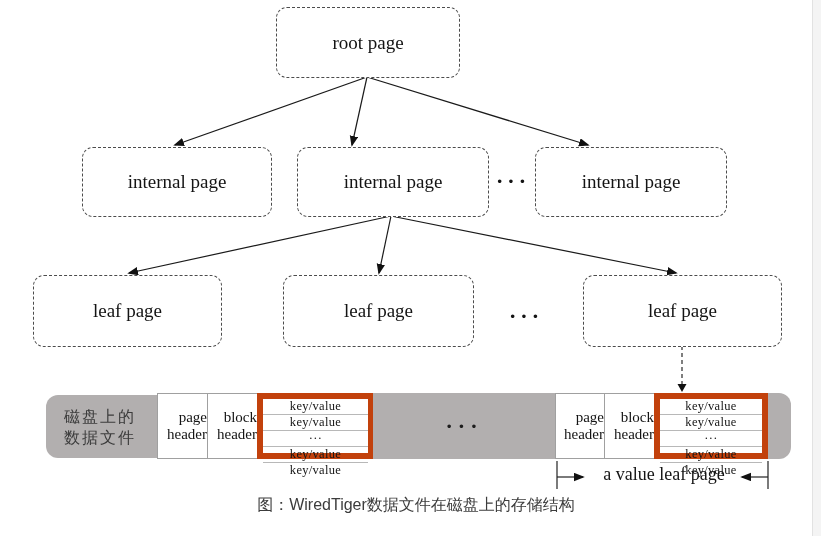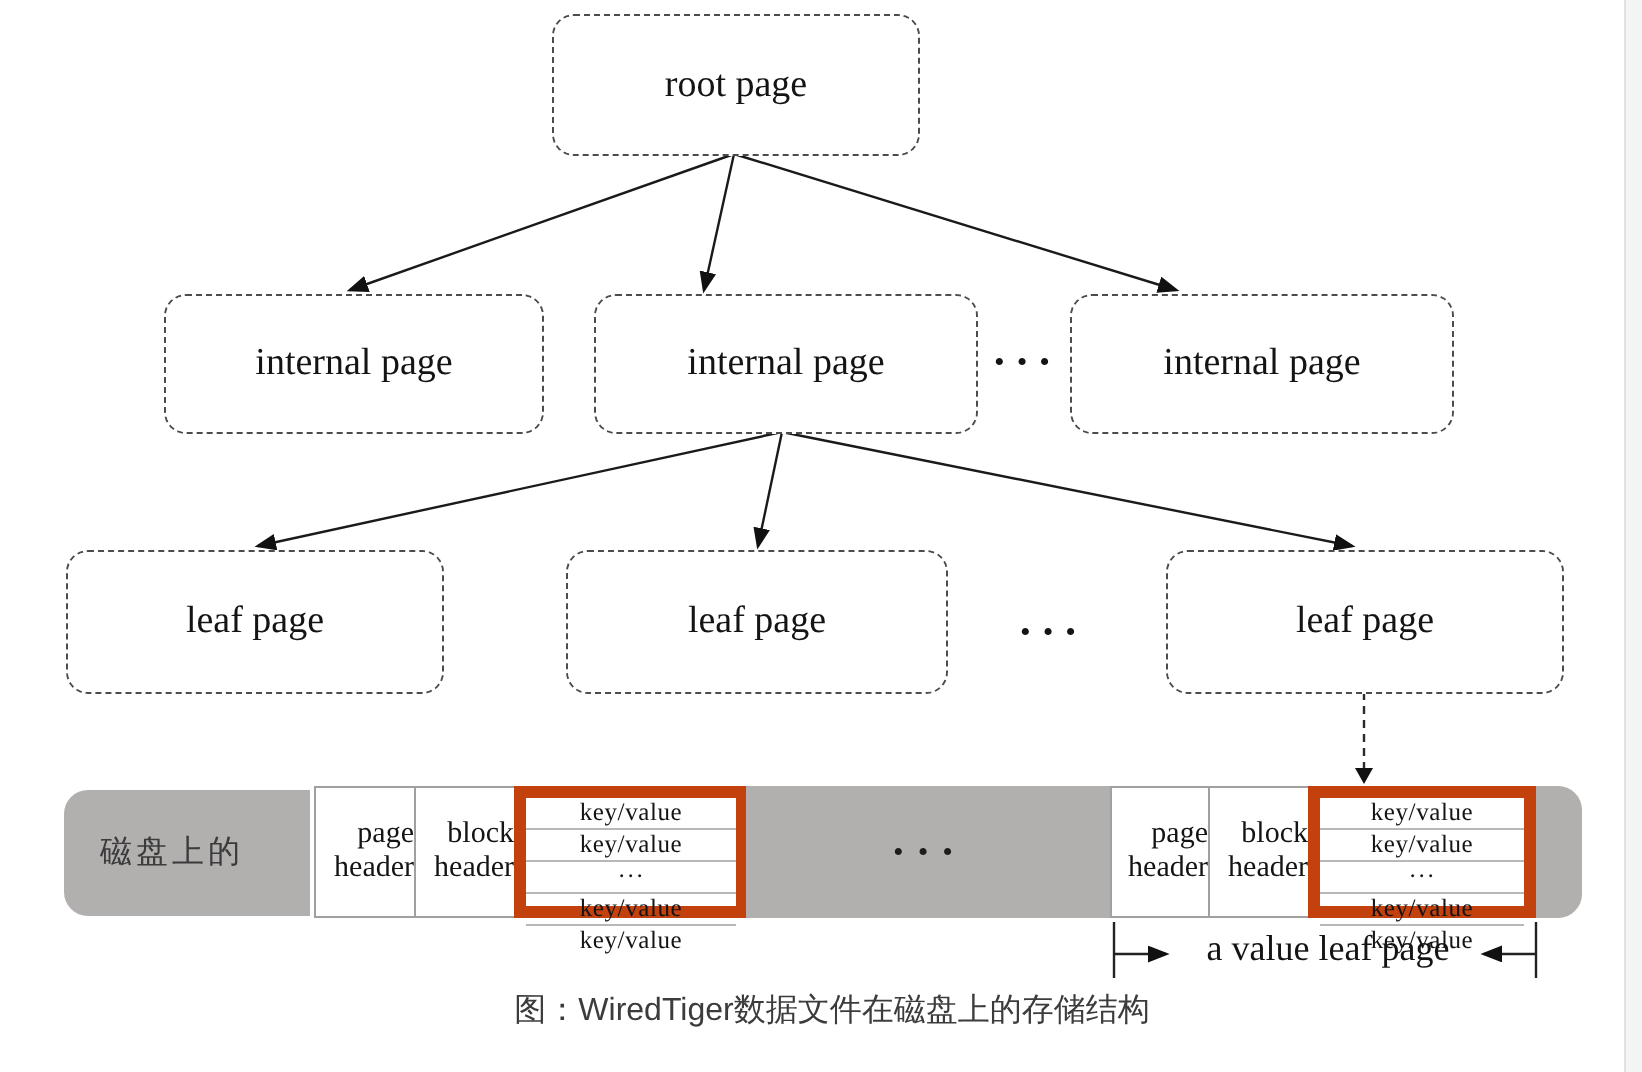--- a/index.html
+++ b/index.html
@@ -85,22 +85,23 @@
   <div class="dashed-node" style="left:82px;top:147px;width:188px;height:68px">internal page</div>
   <div class="dashed-node" style="left:297px;top:147px;width:190px;height:68px">internal page</div>
   <div class="row-ellipsis" style="left:491px;top:169px;width:44px;text-align:center">···</div>
   <div class="dashed-node" style="left:535px;top:147px;width:190px;height:68px">internal page</div>
 
   <div class="dashed-node" style="left:33px;top:275px;width:187px;height:70px">leaf page</div>
   <div class="dashed-node" style="left:283px;top:275px;width:189px;height:70px">leaf page</div>
   <div class="row-ellipsis" style="left:504px;top:304px;width:44px;text-align:center">···</div>
   <div class="dashed-node" style="left:583px;top:275px;width:197px;height:70px">leaf page</div>
 
-  <div class="graycap disk-label" style="left:32px;top:395px;width:123px;height:63px">
+  <div class="graycap disk-label" style="left:46px;top:395px;width:123px;height:63px">
     <span>磁盘上的</span>
+    <span>数据文件</span>
   </div>
 
   <div class="cell" style="left:157px;top:393px;width:51px;height:66px">page header</div>
   <div class="cell" style="left:207px;top:393px;width:51px;height:66px">block header</div>
   <div class="kvcol" style="left:257px;top:393px;width:117px;height:66px">
     <div class="kvrow">key/value</div>
     <div class="kvrow">key/value</div>
     <div class="kvrow">···</div>
     <div class="kvrow">key/value</div>
     <div class="kvrow">key/value</div>

